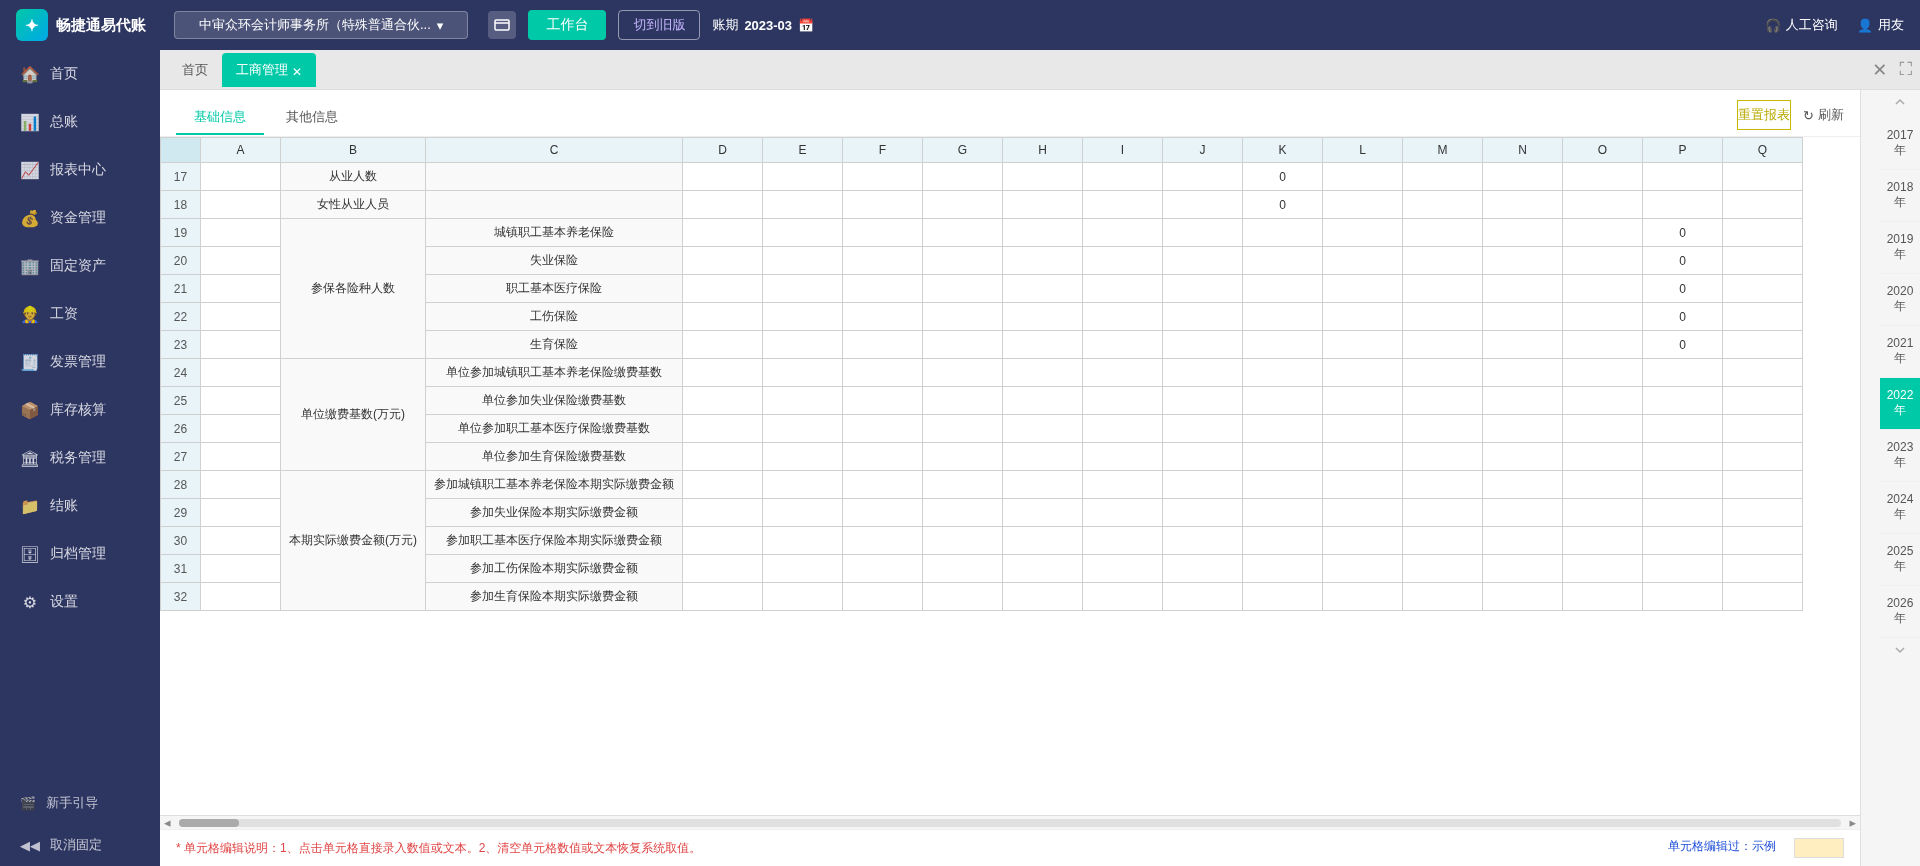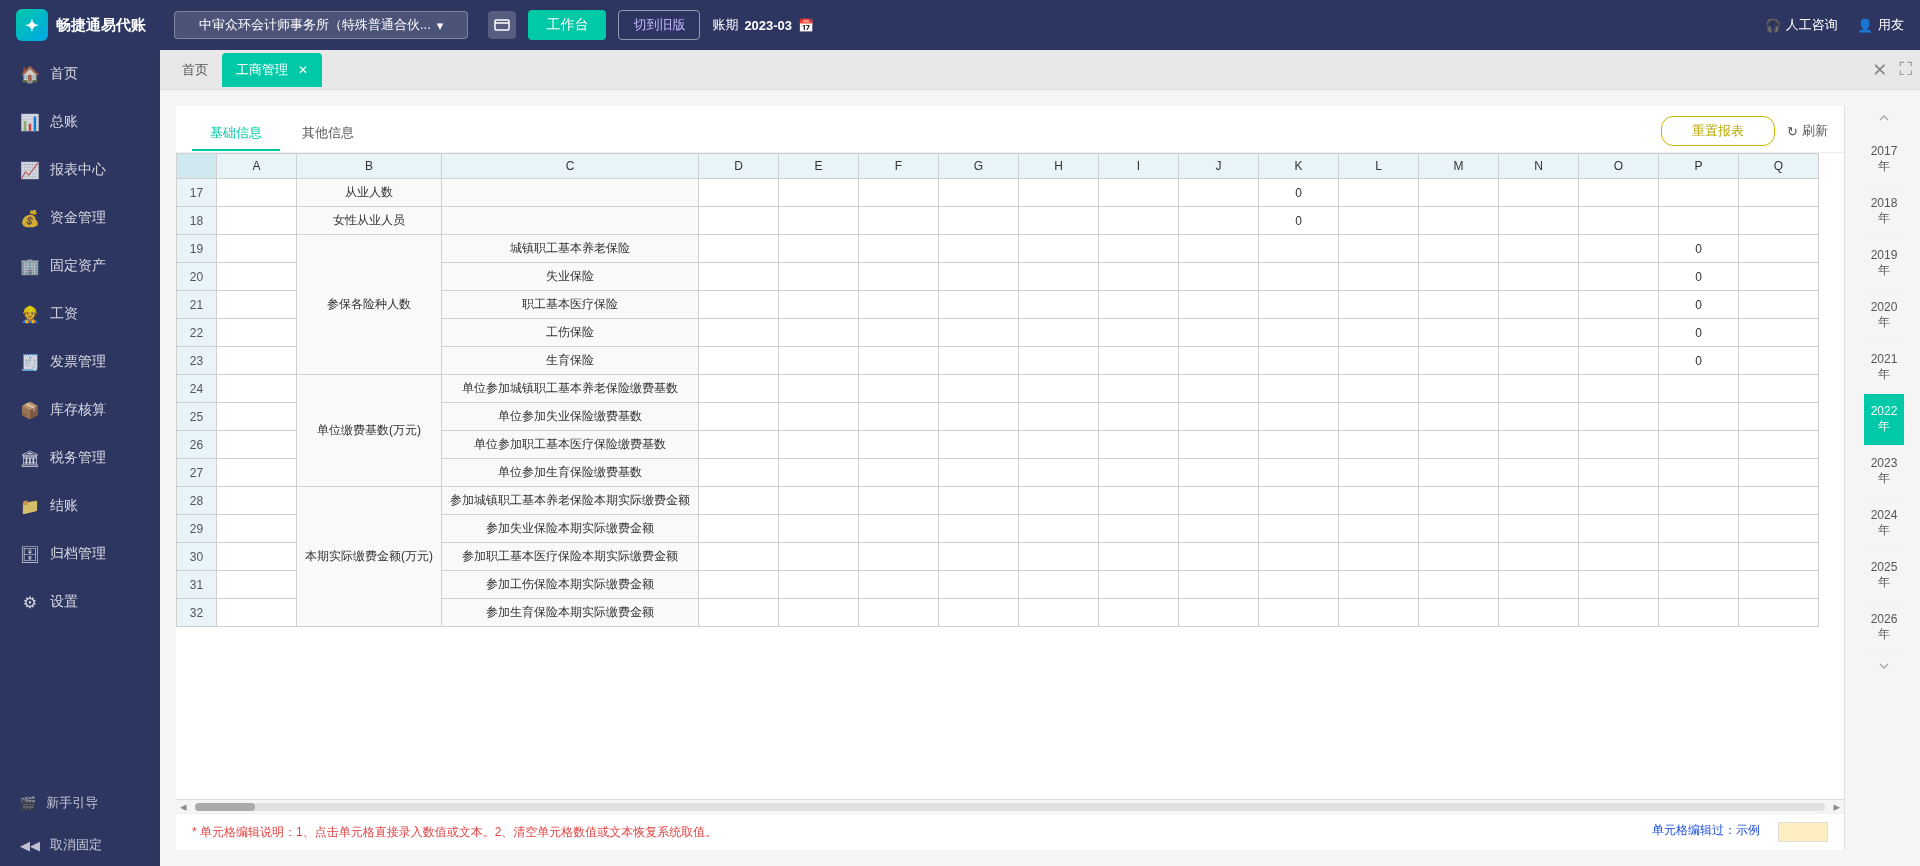--- a/index.html
+++ b/index.html
@@ -166,22 +166,21 @@
       border-bottom: 1px solid #ddd;
       padding: 0 8px;
     }
     .tab-item {
       padding: 8px 14px;
       cursor: pointer;
       font-size: 13px;
       color: #666;
       border-radius: 4px 4px 0 0;
       display: flex;
-      align-items: center;
-      gap: 6px;
+      align-items: flex-end;
     }
     .tab-item.active {
       background: #00c9a7;
       color: white;
     }
     .tab-home {
       padding: 8px 14px;
       cursor: pointer;
       color: #555;
       font-size: 13px;
@@ -190,21 +189,21 @@
       font-size: 12px;
       margin-left: 4px;
     }
 
     
     .inner-content {
       flex: 1;
       display: flex;
       overflow: hidden;
       background: white;
-      margin: 16px;
+      margin: 0;
     }
 
     
     .year-sidebar {
       width: 60px;
       background: #f5f5f5;
       border-left: 1px solid #e0e0e0;
       display: flex;
       flex-direction: column;
       overflow-y: auto;
@@ -259,22 +258,22 @@
     .sub-tab-right {
       display: flex;
       align-items: center;
       gap: 12px;
       padding-bottom: 6px;
     }
     .reset-btn {
       border: 1px solid #c5b800;
       background: white;
       color: #b8a800;
-      border-radius: 12px;
-      padding: 5px 30px;
+      border-radius: 0;
+      padding: 5px 0;
       cursor: pointer;
       font-size: 13px;
     }
     .refresh-btn {
       border: none;
       background: none;
       color: #555;
       cursor: pointer;
       font-size: 13px;
       display: flex;

